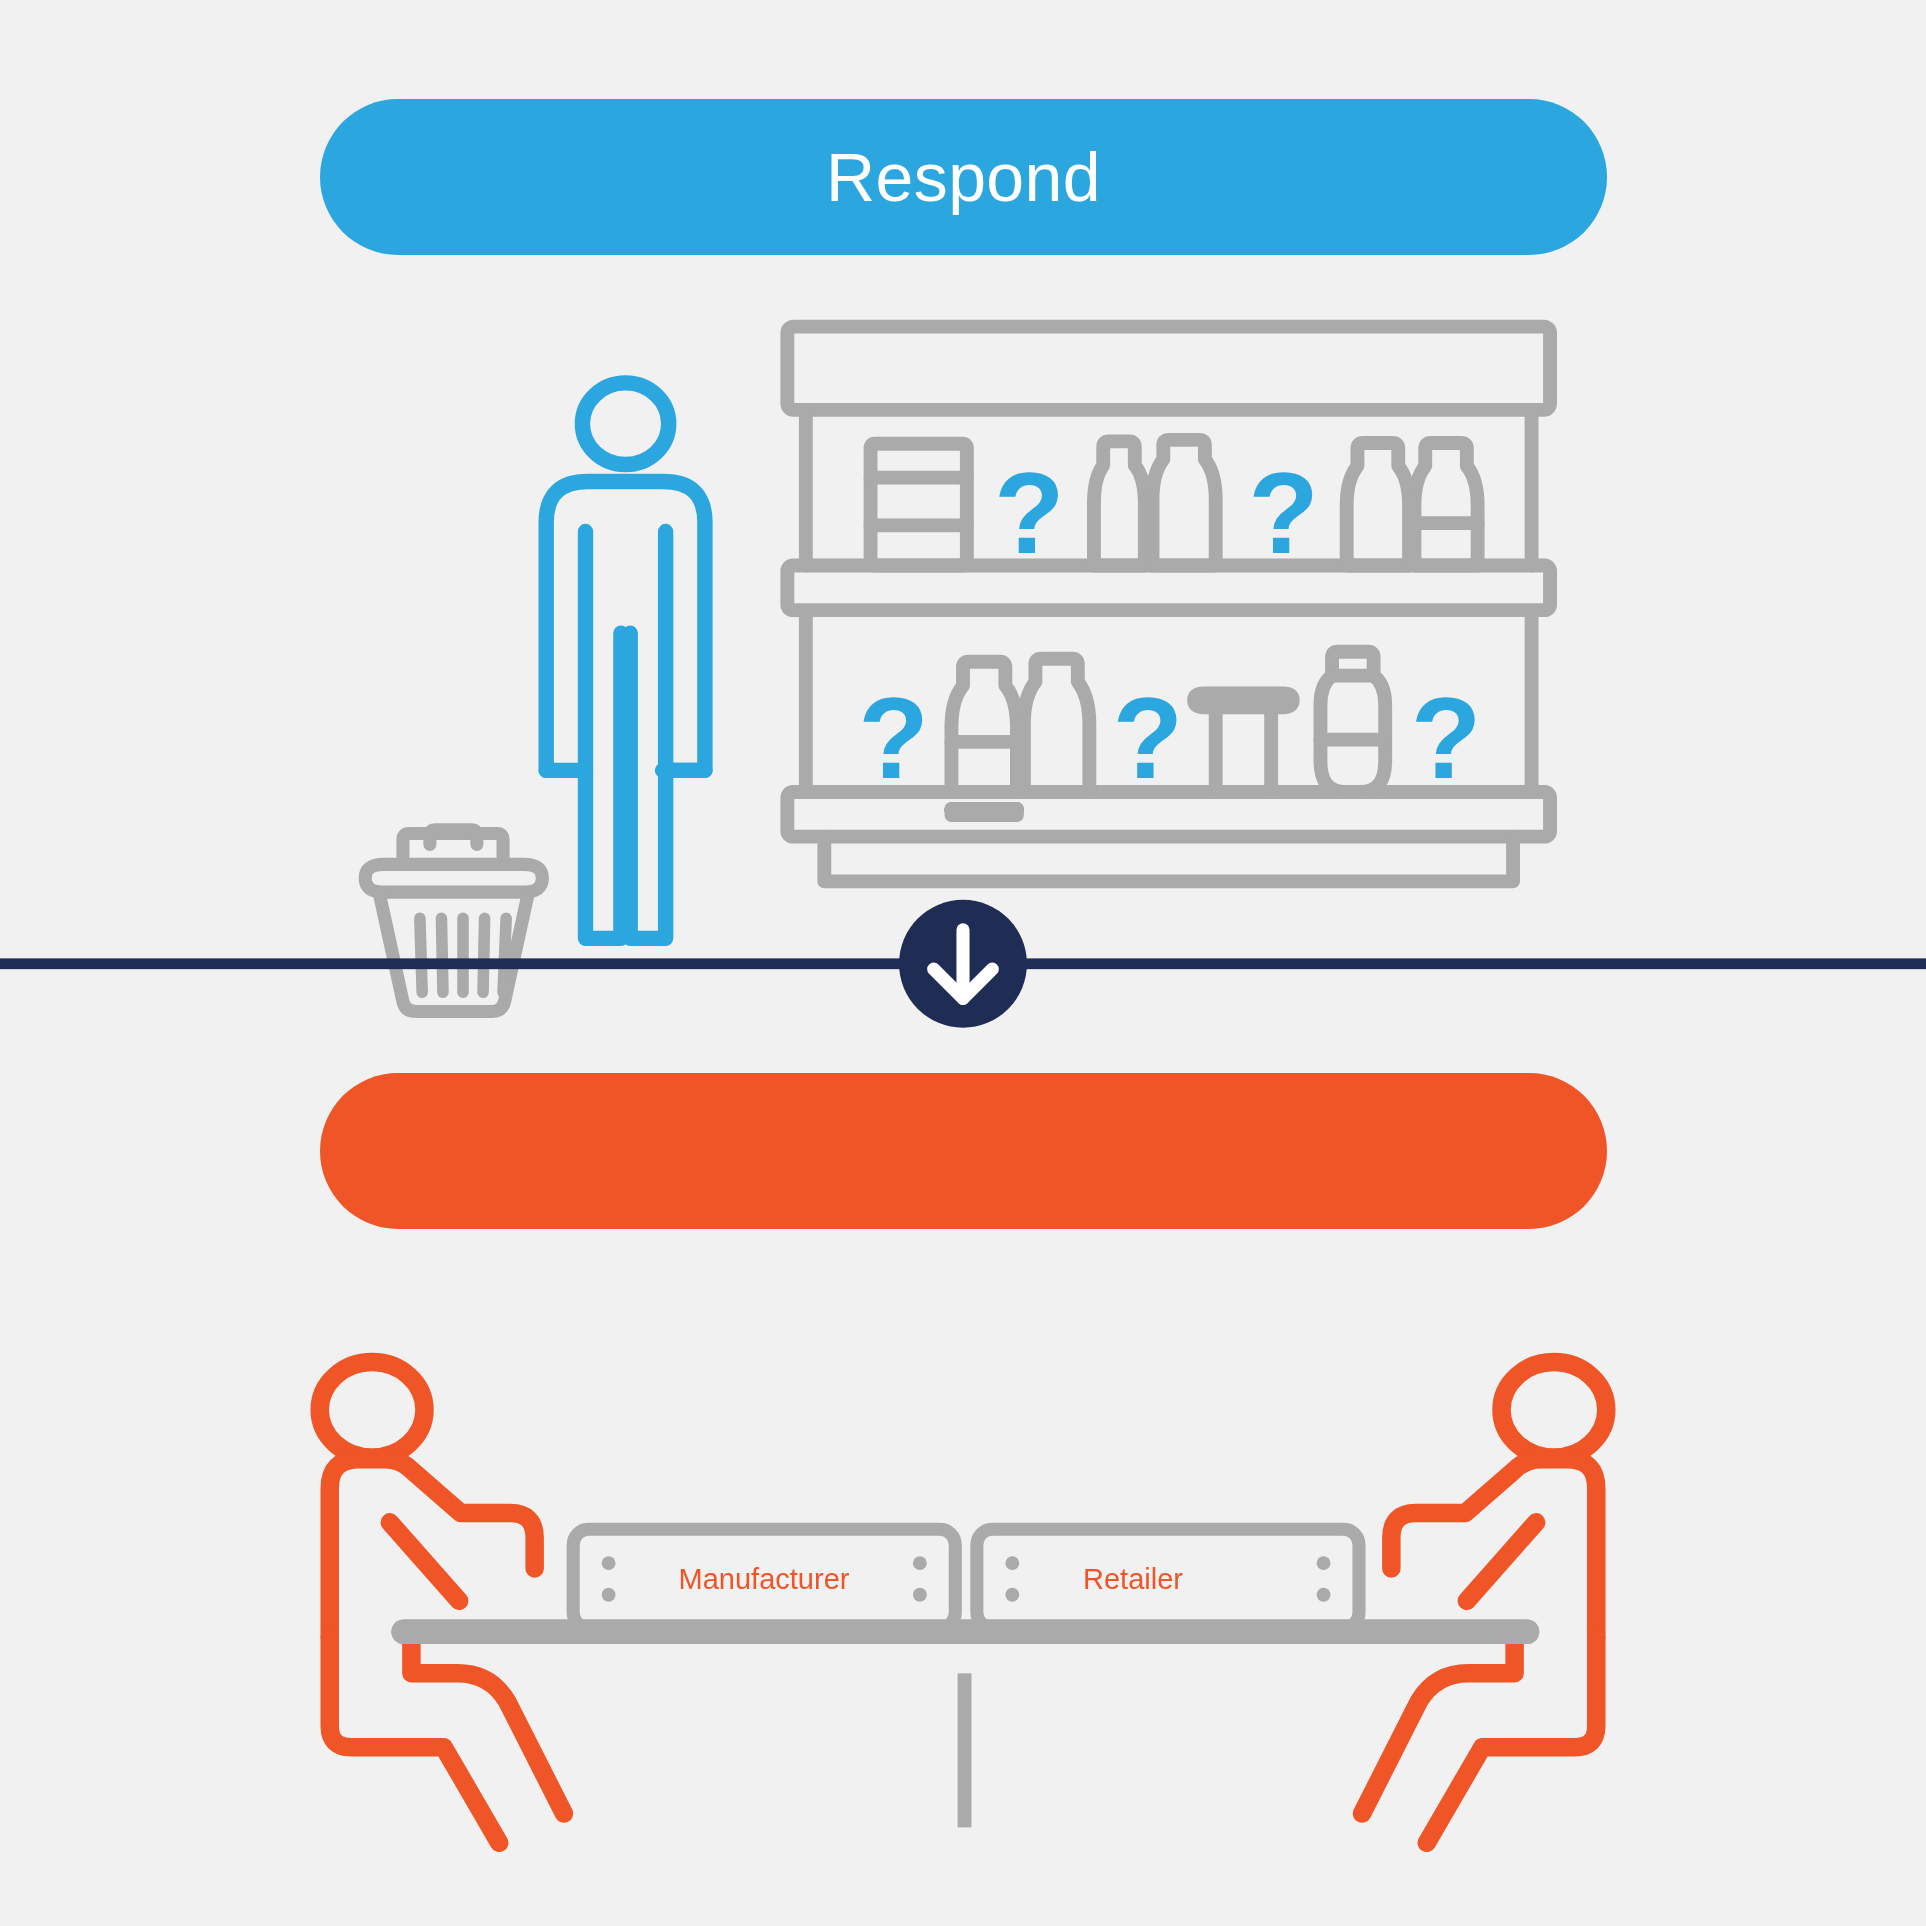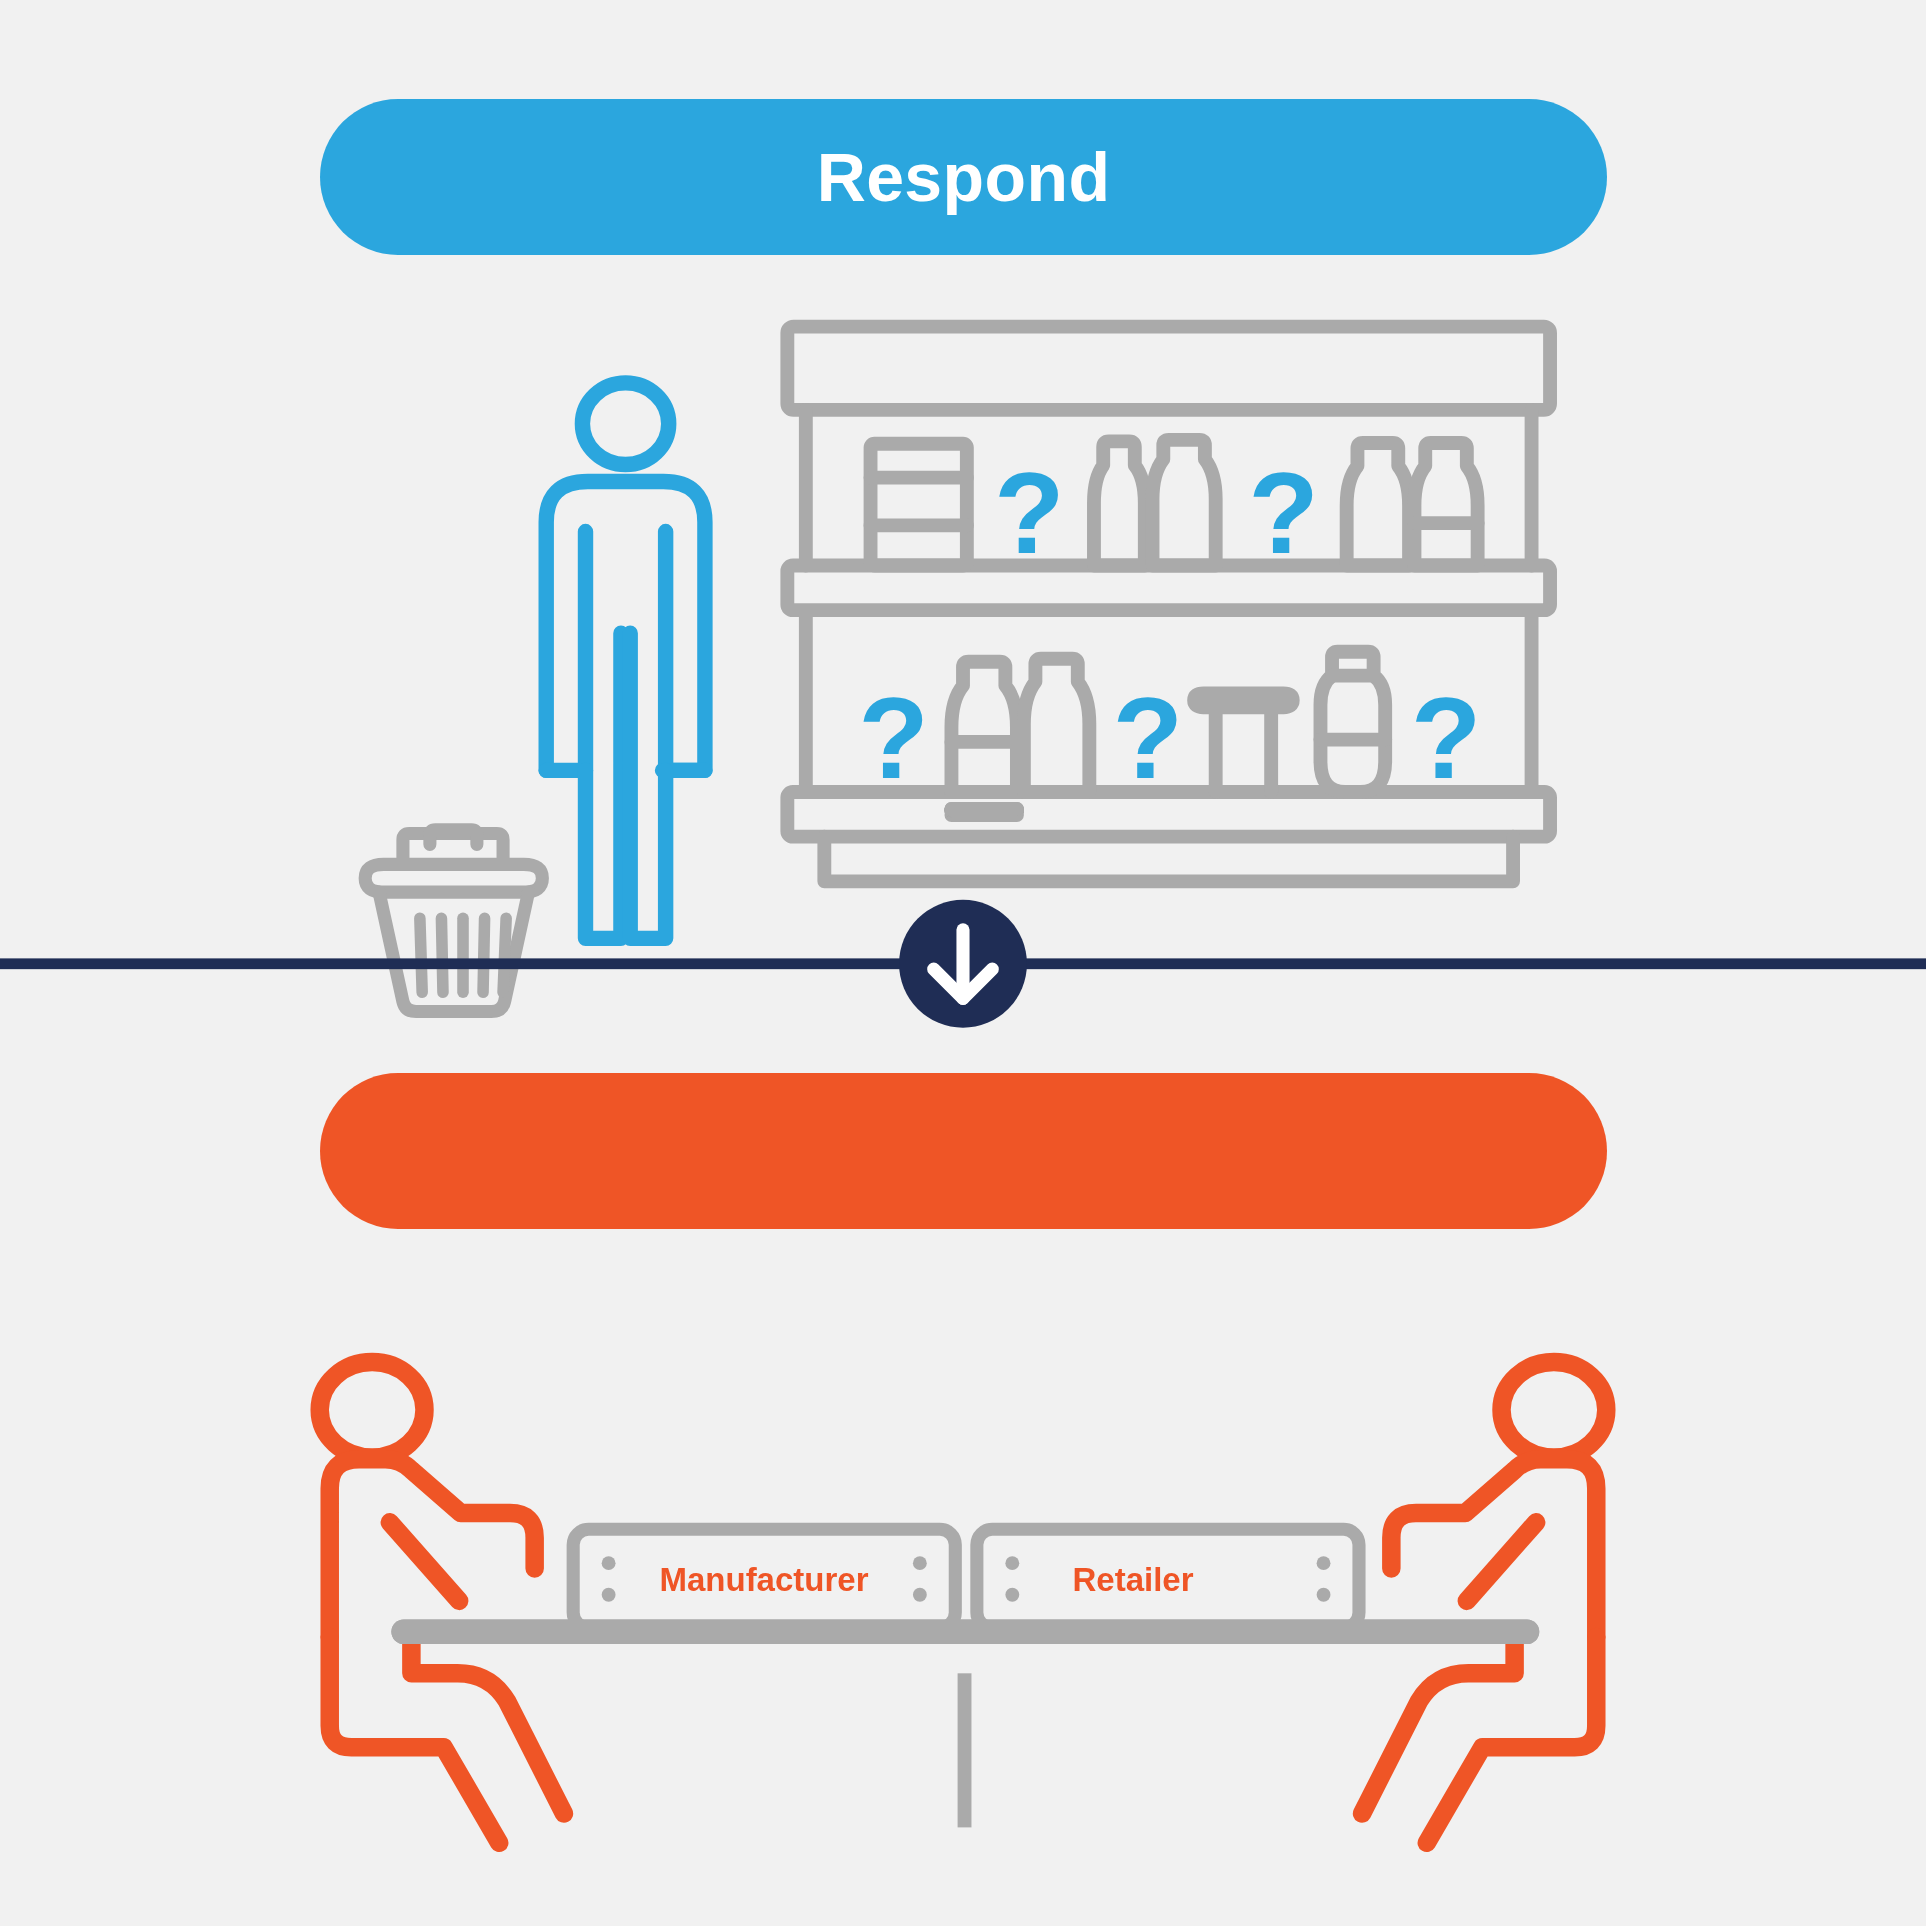--- a/index.html
+++ b/index.html
@@ -27,21 +27,21 @@
     width: 1926px;
     height: 1926px;
     display: block;
   }
   .pill-label {
     position: absolute;
     display: flex;
     align-items: center;
     justify-content: center;
     color: #ffffff;
-    font-weight: bold;
+    font-weight: normal;
     letter-spacing: 0.4px;
     font-family: "Liberation Sans", sans-serif;
     white-space: nowrap;
     pointer-events: none;
     text-align: right;
   }
   #respond-pill {
     position: absolute;
     left: 320px;
     top: 99px;
@@ -67,22 +67,22 @@
   }
   #respond-text { top: 99px; }
   #reimagine-text { top: 1073px; }
 
   .plate-text {
     position: absolute;
     display: flex;
     align-items: center;
     justify-content: center;
     color: #ef5526;
-    font-weight: bold;
-    font-size: 33px;
+    font-weight: normal;
+    font-size: 29px;
     font-family: "Liberation Sans", sans-serif;
     white-space: nowrap;
     pointer-events: none;
   }
   #manufacturer-text {
     left: 573px;
     top: 1530px;
     width: 382px;
     height: 99px;
   }

